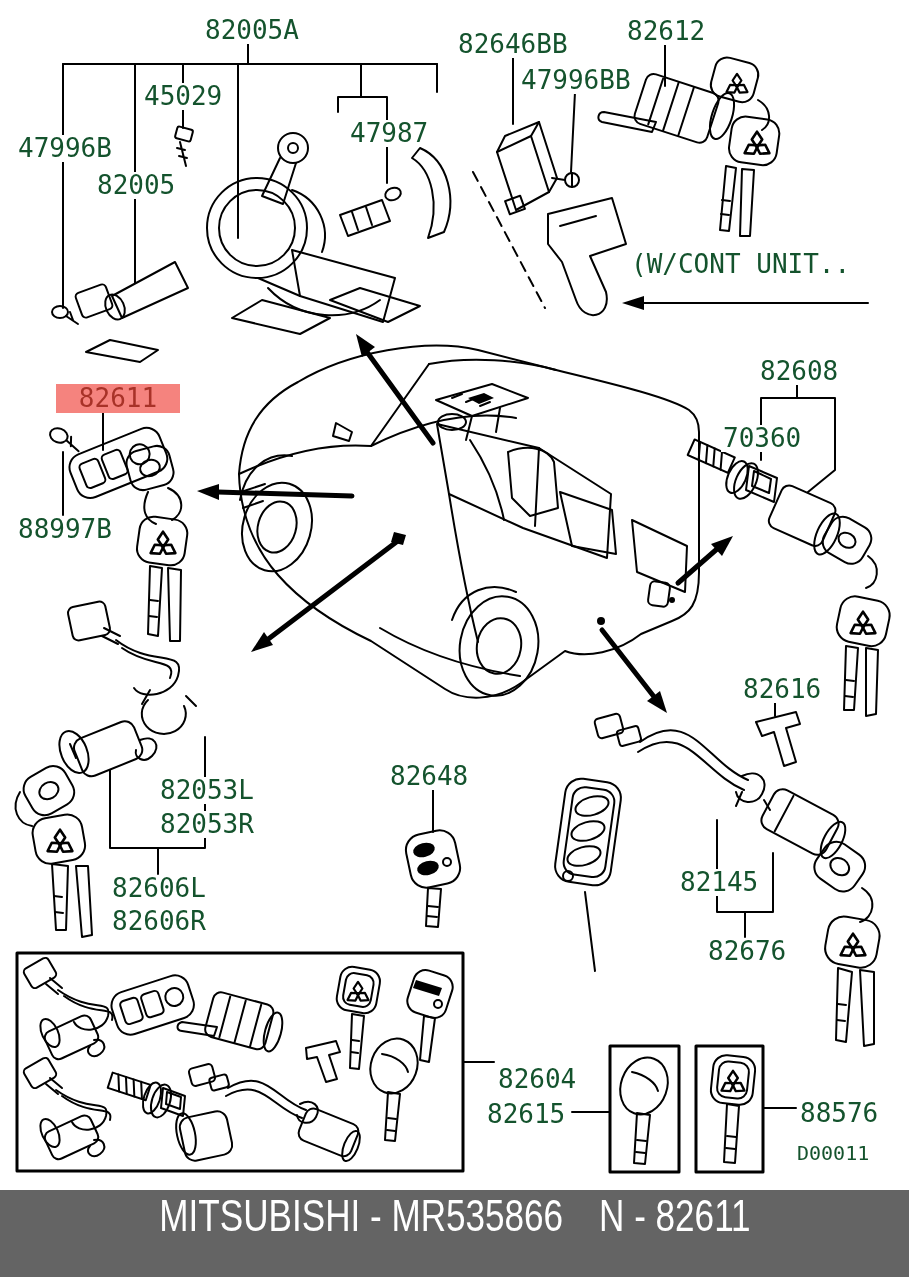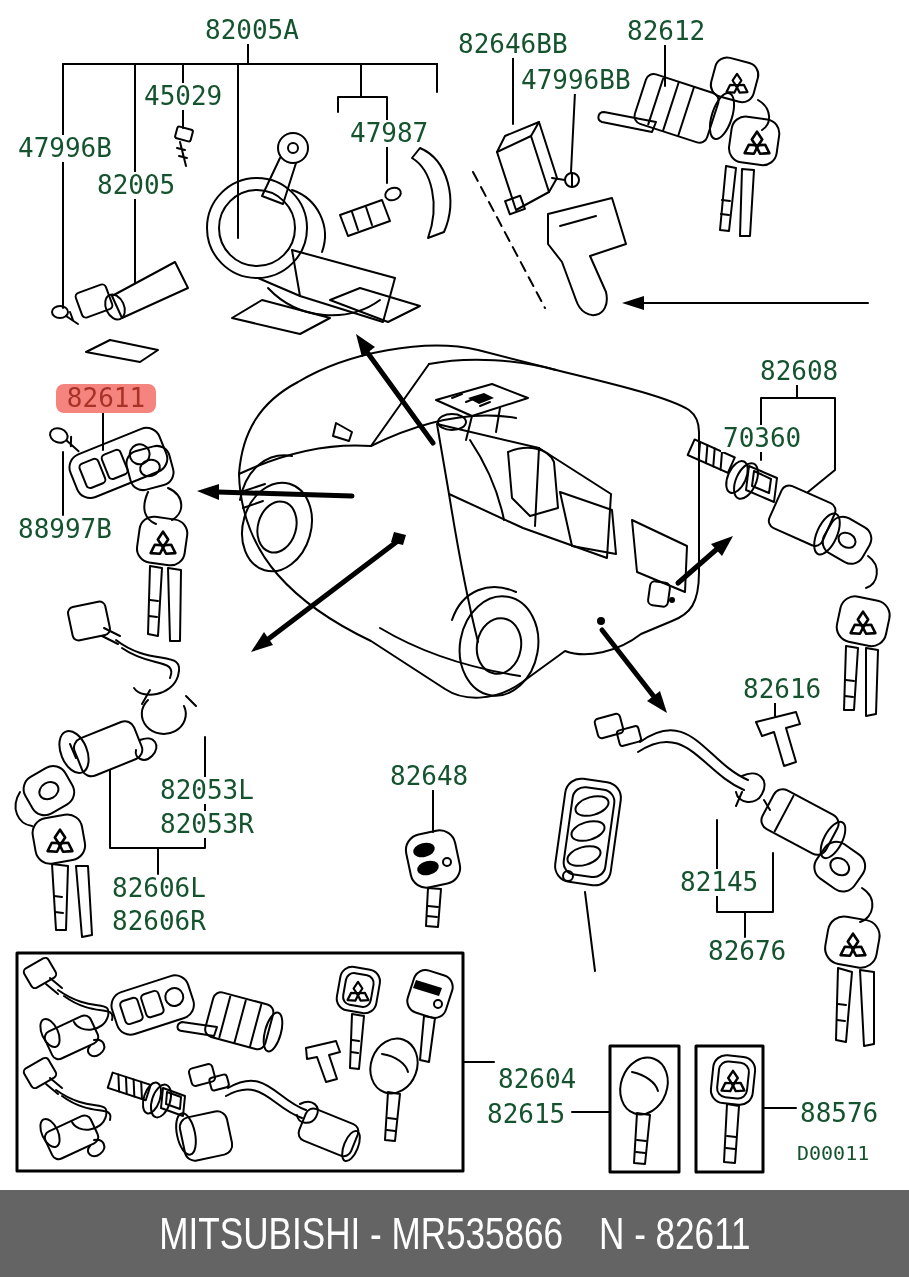--- a/index.html
+++ b/index.html
@@ -9,23 +9,23 @@
   #art{position:absolute;left:0;top:0;}
   #art path,#art rect,#art circle,#art ellipse,#art line,#art polyline{
      stroke:#000;stroke-width:2;fill:none;stroke-linejoin:round;stroke-linecap:round;}
   #art .f{fill:#000 !important;stroke:none !important;}
   #art .w3{stroke-width:3 !important;}
   #art .w5{stroke-width:5 !important;}
   #art .dash{stroke-dasharray:10 7;}
   .lbl{position:absolute;font-size:26px;line-height:1.05;letter-spacing:0;
        color:#14532d;background:#fff;padding:0 2px;white-space:pre;}
   .sm{font-size:20px;text-align:center;}
-  .hl{width:100px;height:29px;text-align:center;padding:0;line-height:29px;border-radius:8px;}
+  .hl{width:124px;height:29px;text-align:center;padding:0;line-height:29px;}
   #footer{position:absolute;left:0;top:1190px;width:909px;height:87px;
-          display:flex;align-items:center;justify-content:center;}
+          display:flex;align-items:flex-start;justify-content:center;}
   #footer .ftxt{display:flex;gap:46px;transform:scaleX(0.78);
           font-family:"Liberation Sans",sans-serif;font-size:45px;font-weight:400;}
 </style>
 </head>
 <body style="background: rgb(255, 255, 255);">
 
 <div id="stage">
 
 <svg id="art" width="909" height="1277" viewBox="0 0 909 1277">
   <defs>
@@ -412,20 +412,21 @@
 </svg>
 
   <div class="lbl" style="left:203px;top:17px">82005A</div>
   <div class="lbl" style="left:142px;top:83px">45029</div>
   <div class="lbl" style="left:16px;top:135px">47996B</div>
   <div class="lbl" style="left:95px;top:172px">82005</div>
   <div class="lbl" style="left:348px;top:120px">47987</div>
   <div class="lbl" style="left:456px;top:31px">82646BB</div>
   <div class="lbl" style="left:519px;top:67px">47996BB</div>
   <div class="lbl" style="left:625px;top:18px">82612</div>
+  <div class="lbl" style="left:629px;top:251px">(W/CONT UNIT..</div>
   <div class="lbl hl" style="left: 56px; top: 384px; background: rgb(245, 131, 126); color: rgb(168, 50, 40);">82611</div>
   <div class="lbl" style="left:16px;top:516px">88997B</div>
   <div class="lbl" style="left:758px;top:358px">82608</div>
   <div class="lbl" style="left:721px;top:425px">70360</div>
   <div class="lbl" style="left:158px;top:777px">82053L</div>
   <div class="lbl" style="left:158px;top:811px">82053R</div>
   <div class="lbl" style="left:110px;top:875px">82606L</div>
   <div class="lbl" style="left:110px;top:908px">82606R</div>
   <div class="lbl" style="left:388px;top:763px">82648</div>
   <div class="lbl" style="left:741px;top:676px">82616</div>

